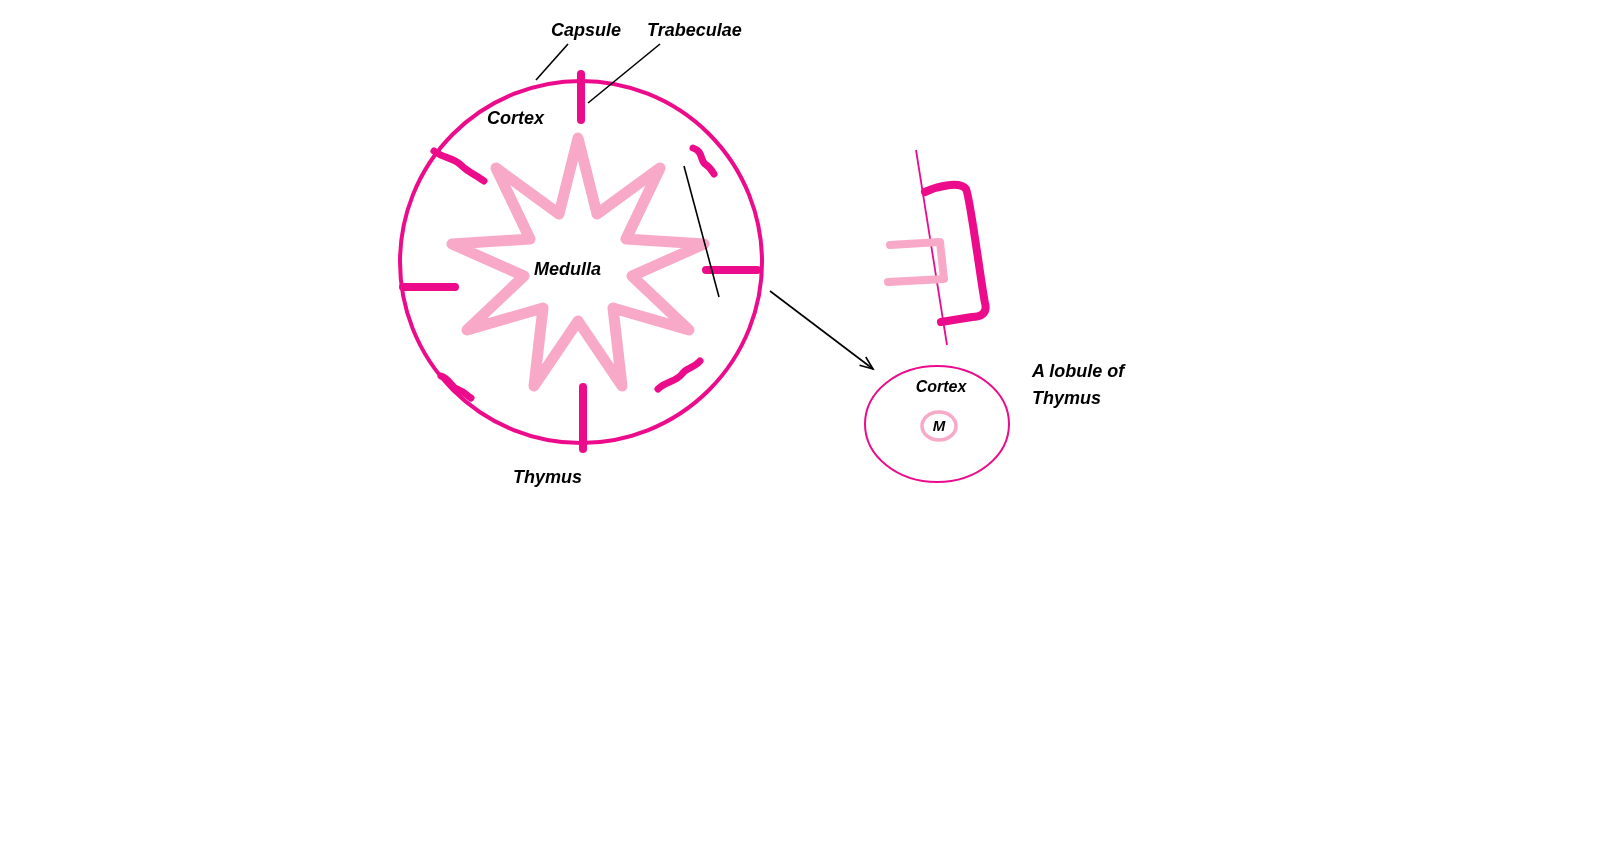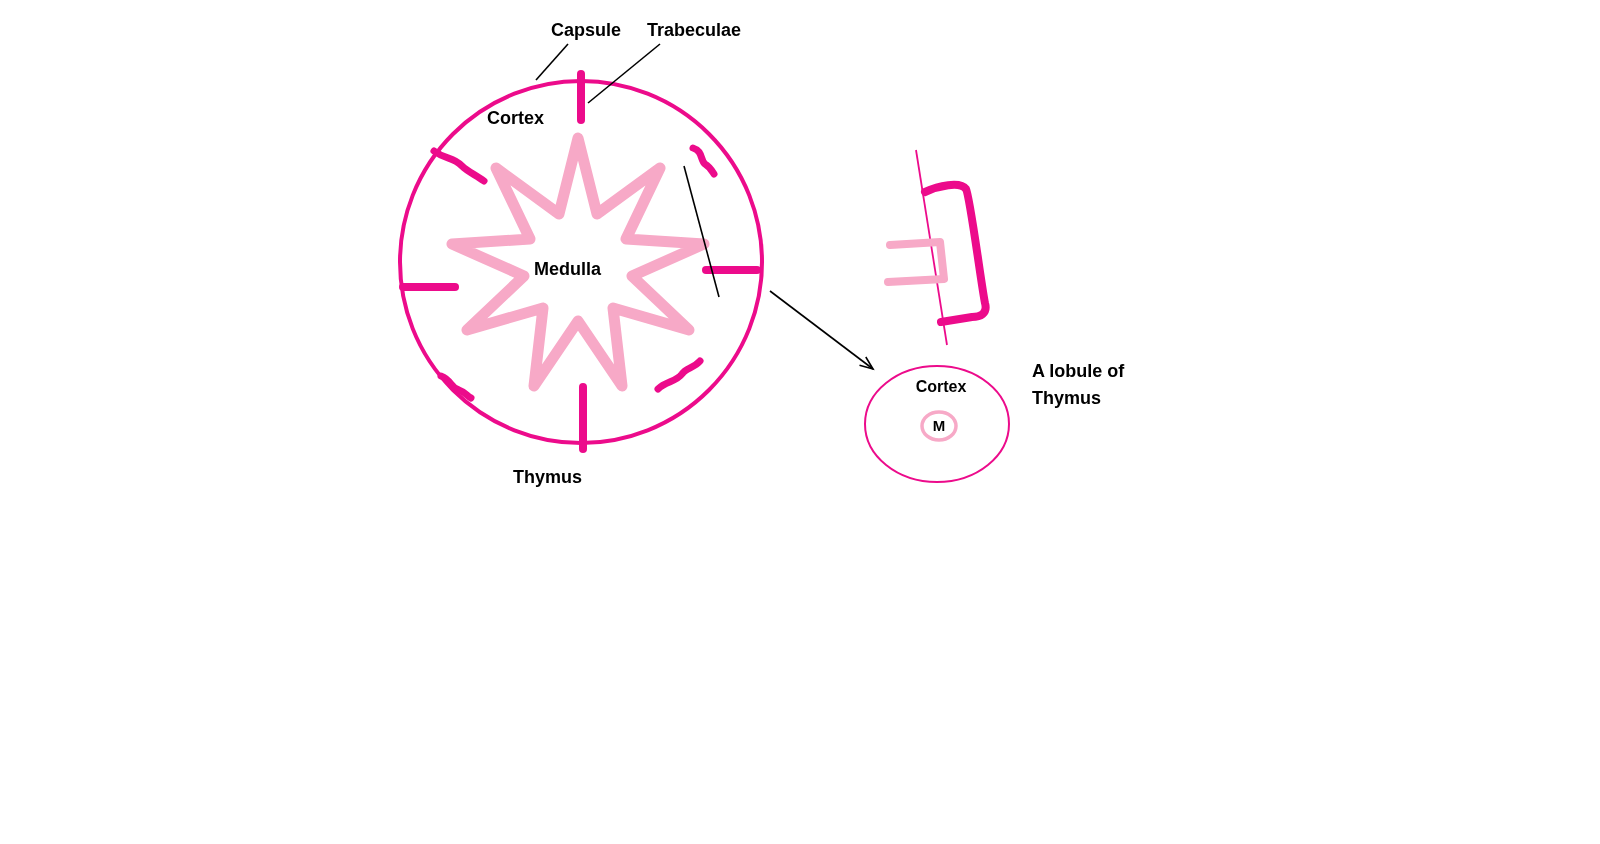--- a/index.html
+++ b/index.html
@@ -7,20 +7,21 @@
     padding: 0;
     background: #ffffff;
     font-family: "Liberation Sans", sans-serif;
   }
   #canvas {
     position: relative;
     width: 1600px;
     height: 628px;
     background: var(--background, #ffffff);
     overflow: hidden;
+    font-style: italic;
   }
   svg { display: block; }
   .lbl {
     font-family: "Liberation Sans", sans-serif;
     font-weight: bold;
     fill: var(--line-black, #000);
   }
   .lbl-main   { font-size: 18px; }
   .lbl-small  { font-size: 16px; }
   .lbl-m      { font-size: 15px; }

